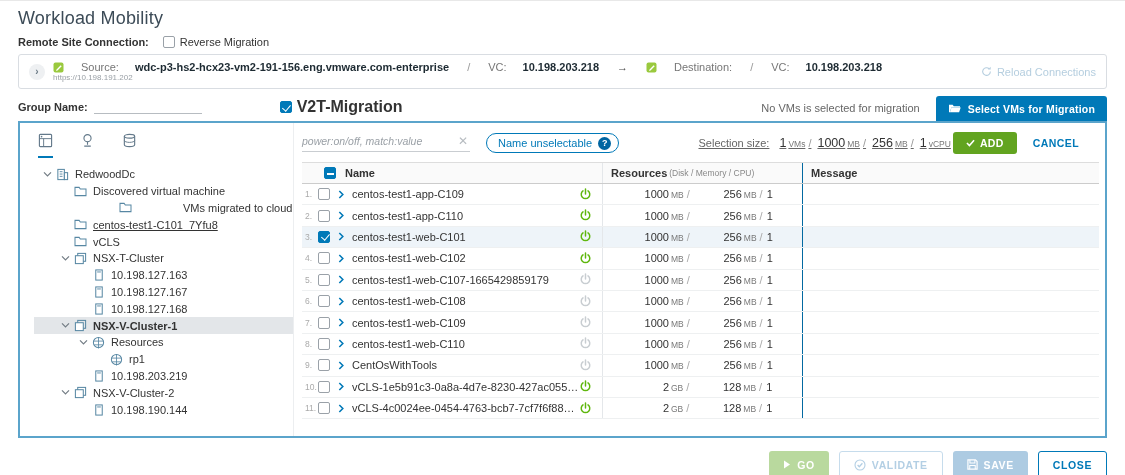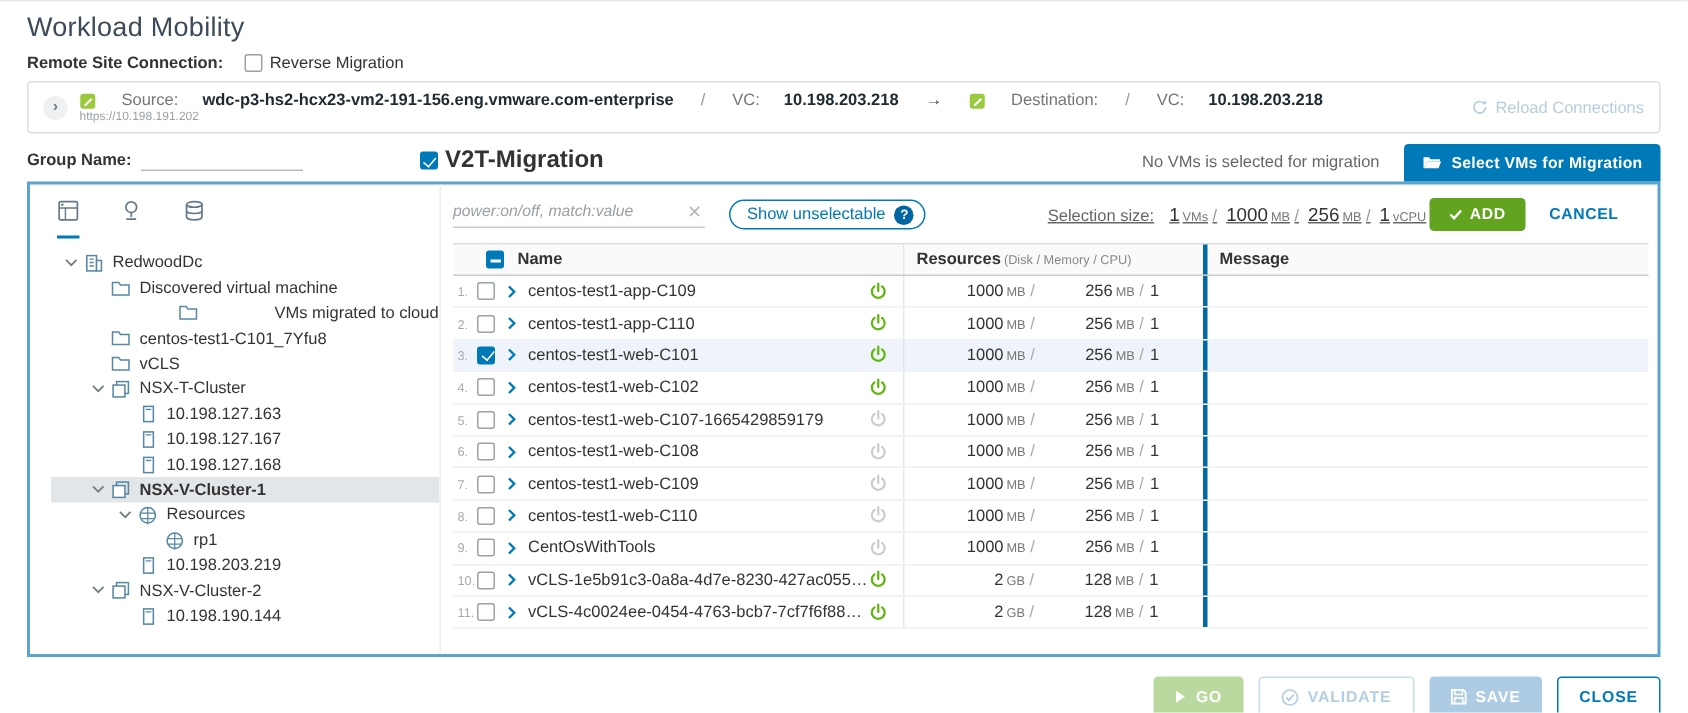--- a/index.html
+++ b/index.html
@@ -67,21 +67,21 @@
   .selsize .metric { display:flex; align-items:baseline; }
   .selsize .val { color:#333; font-size:12.5px; margin-left:6px; }
   .selsize .unit { font-size:8.5px; color:#777; margin-left:2px; }
   .selsize .sl { color:#999; margin-left:3px; }
   .btn-add { background:#62a420; color:#fff; border:none; border-radius:3px; font-size:10.5px; font-weight:bold; padding:5px 13px; display:flex; align-items:center; gap:5px; cursor:pointer; letter-spacing:.4px; }
   .link-cancel { color:#0079b8; font-weight:bold; font-size:10.5px; margin:0 20px 0 16px; cursor:pointer; letter-spacing:.4px; }
 
   .thead { display:flex; align-items:center; background:#fafafa; border-top:1px solid #ddd; border-bottom:1px solid #ccc; height:22px; font-size:11px; font-weight:bold; color:#333; margin-top:6px; flex:none; }
   .col-name { width:300px; flex:none; display:flex; align-items:center; }
   .col-res  { width:200px; flex:none; display:flex; align-items:center; border-left:1px solid #e4e7ea; padding-left:8px; height:100%; }
-  .col-msg  { flex:1; display:flex; align-items:center; border-left:3px solid #0369a1; padding-left:8px; height:100%; }
+  .col-msg  { flex:1; display:flex; align-items:center; border-left:1px solid #0369a1; padding-left:8px; height:100%; }
   .thead .col-name { padding-left:22px; gap:9px; }
   .thead .sub { font-weight:normal; font-size:8.5px; color:#888; margin-left:2px; }
 
   .tbody { flex:1; overflow:hidden; }
   .trow { display:flex; align-items:center; height:21.4px; border-bottom:1px solid #eef0f1; font-size:11px; }
   .trow.sel { background:#eef4f9; }
   .trow .rnum { width:16px; flex:none; font-size:8.5px; color:#aaa; padding-left:3px; }
   .trow .rchev { color:#0079b8; margin:0 7px 0 8px; display:flex; }
   .trow .rname { color:#333; overflow:hidden; text-overflow:ellipsis; white-space:nowrap; }
   .trow .pwr { margin-left:auto; margin-right:10px; display:flex; }
@@ -224,21 +224,21 @@
           </div>
           <div class="tnode" style="padding-left: 24px; gap: 45px;">
             <span class="tchev"></span>
             <span class="tico">
               <svg width="13" height="11" viewBox="0 0 14 12">
                 <path d="M1 1.5h4.5l1.3 1.7H13v7.3H1z" fill="none" stroke="currentColor" stroke-width="1.1"></path>
               </svg>
             </span>
             <span>VMs migrated to cloud</span>
           </div>
-          <div class="tnode" style="padding-left: 24px;">
+          <div class="tnode" style="padding-left: 24px; text-decoration: underline;">
             <span class="tchev"></span>
             <span class="tico">
               <svg width="13" height="11" viewBox="0 0 14 12">
                 <path d="M1 1.5h4.5l1.3 1.7H13v7.3H1z" fill="none" stroke="currentColor" stroke-width="1.1"></path>
               </svg>
             </span>
             <span>centos-test1-C101_7Yfu8</span>
           </div>
           <div class="tnode" style="padding-left: 24px;">
             <span class="tchev"></span>
@@ -368,21 +368,21 @@
         </div>
     </div>
 
     <div class="table-pane">
       <div class="toolbar">
         <span class="filter">
           <span class="ph">power:on/off, match:value</span>
           <span class="clear">✕</span>
         </span>
         <span class="pill">
-          <span>Show unselectable</span>
+          <span>Name unselectable</span>
           <span class="badge">?</span>
         </span>
         <span class="grow"></span>
         <span class="selsize">
           <span>Selection size:</span>
           <span id="selection-metrics" style="display: inline-flex;">
               <span class="metric">
                 <span class="val">1</span>
                 <span class="unit">VMs</span>
                 <span class="sl">/</span>

